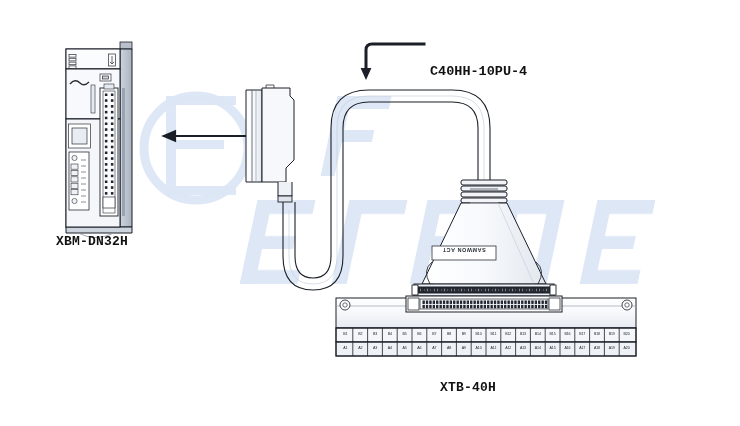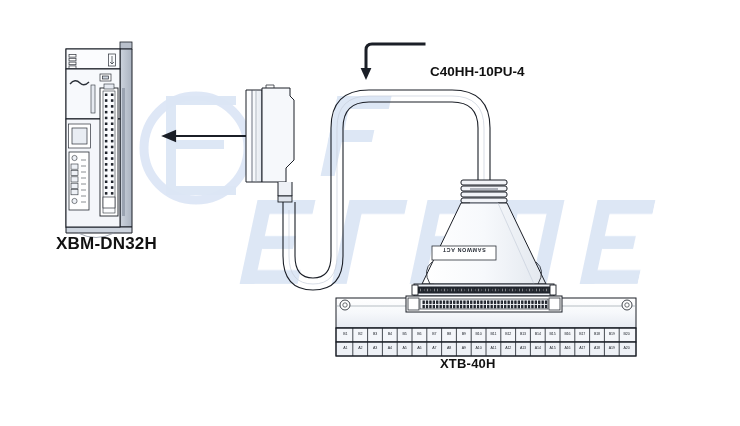--- a/index.html
+++ b/index.html
@@ -4,25 +4,25 @@
 <style>
   html,body{margin:0;padding:0;}
   body{
     width:740px;height:426px;background:#ffffff;position:relative;
     font-family:"Liberation Sans", sans-serif;overflow:hidden;
   }
   #stage{position:absolute;left:0;top:0;width:740px;height:426px;}
   svg.layer{position:absolute;left:0;top:0;width:740px;height:426px;}
   .wm{pointer-events:none;}
 
-  .lbl{position:absolute;color:#111;font-weight:bold;white-space:pre;}
+  .lbl{position:absolute;color:#111;font-weight:bold;white-space:pre;font-family:Liberation Mono, monospace;}
   #cable-label{left:430px;top:26px;font-size:13.5px;line-height:18.5px;}
   #cable-label div{white-space:pre;}
-  #plc-label{left:56px;top:234px;font-size:17px;letter-spacing:.2px;}
-  #tb-label{left:440px;top:356px;font-size:13px;letter-spacing:.2px;}
+  #plc-label{left:56px;top:234px;font-size:13px;letter-spacing:.2px;}
+  #tb-label{left:440px;top:380px;font-size:13px;letter-spacing:.2px;}
 
   .term-num{
     position:absolute;font-size:3.6px;color:#20242c;
     font-family:"Liberation Sans", sans-serif;
     text-align:center;line-height:5px;letter-spacing:-.15px;
   }
   .brand{
     position:absolute;font-size:5.4px;font-weight:bold;color:#2a2f38;
     letter-spacing:.6px;transform:rotate(180deg);
   }

